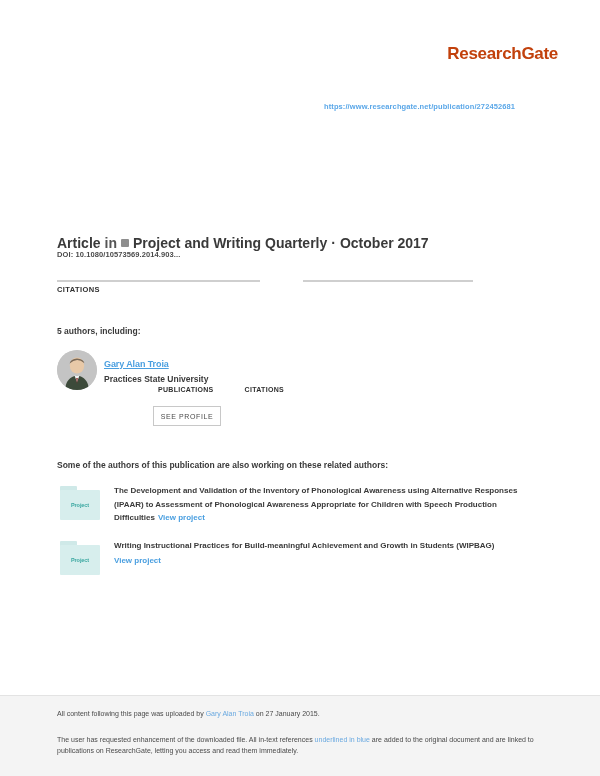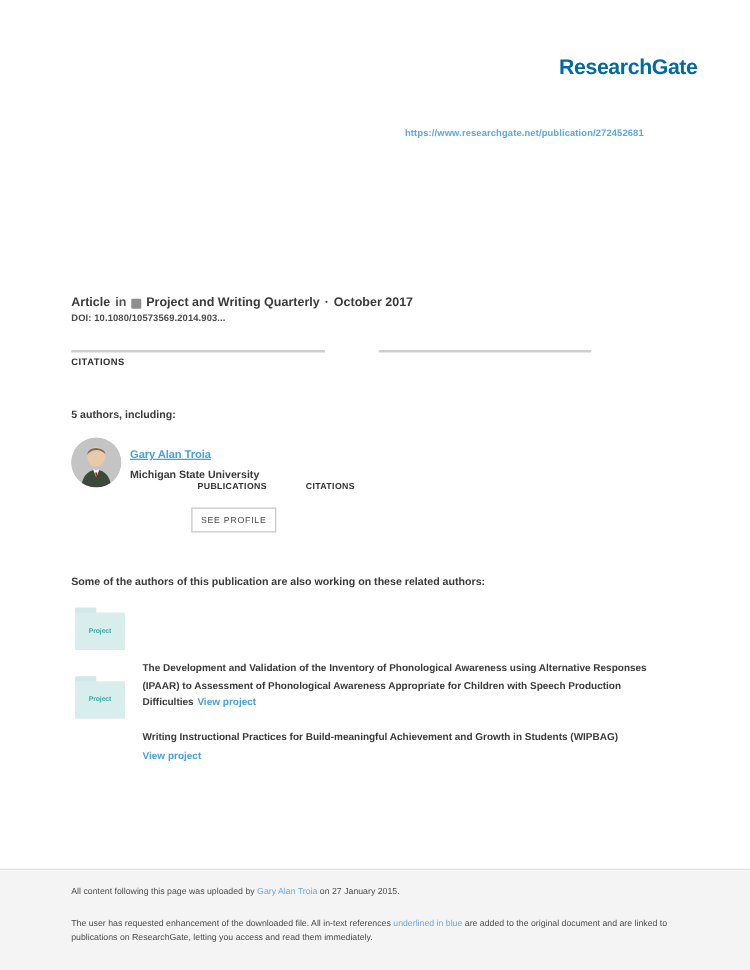--- a/index.html
+++ b/index.html
@@ -31,21 +31,21 @@
     width: 600px;
     height: 150px;
   }
   .rg-logo {
     position: absolute;
     right: 42px;
     top: 44px;
     font-size: 17px;
     font-weight: bold;
     letter-spacing: -0.3px;
-    color: #0369a1;
+    color: #c2410c;
     white-space: nowrap;
   }
   .doi-url {
     position: absolute;
     left: 296px;
     top: 102px;
     font-size: 7.5px;
     font-weight: bold;
     color: #5aa7e8;
     letter-spacing: 0.1px;
@@ -55,21 +55,21 @@
   }
 
   
   .meta {
     position: absolute;
     left: 57px;
     top: 237px;
     width: 490px;
   }
   .meta-line {
-    font-size: 10px;
+    font-size: 14px;
     font-weight: bold;
     color: #3a3a3a;
     line-height: 12px;
     display: flex;
     align-items: center;
     gap: 4px;
     white-space: nowrap;
   }
   .meta-line .light {
     font-weight: bold;
@@ -257,21 +257,20 @@
 
   .project-text {
     position: absolute;
     left: 57px;
     top: 0;
     width: 433px;
     font-size: 8px;
     font-weight: bold;
     color: #3a3a3a;
     line-height: 13.5px;
-    margin-top: 44px;
   }
   .view-project {
     color: #4a9fe0;
     font-weight: bold;
     text-decoration: none;
     margin-left: 3px;
   }
   .project-2 .project-text .view-project {
     display: block;
     margin-left: 0;
@@ -351,21 +350,21 @@
         <circle cx="20" cy="20" r="20" fill="#c4c4c4"></circle>
         <ellipse cx="20" cy="15.5" rx="7.2" ry="8" fill="#e8c9a8"></ellipse>
         <path d="M12.6 13.5 Q20 6.5 27.4 13.2 Q26.8 9 20 8.4 Q13.6 8.8 12.6 13.5 Z" fill="#7b6a58"></path>
         <path d="M8 40 Q9 27 20 25.5 Q31 27 32 40 Z" fill="#3c4a3a"></path>
         <path d="M17.5 25.5 L20 32 L22.5 25.5 Z" fill="#f2f2f2"></path>
         <path d="M19.2 28 L20 34 L20.8 28 Z" fill="#8a2b2b"></path>
       </svg>
     </div>
     <div class="author-info">
       <a class="author-name" href="#">Gary Alan Troia</a>
-      <div class="author-affil">Michigan State University</div>
+      <div class="author-affil">Practices State University</div>
     </div>
     <div class="author-stats">
       <span class="author-stat-label">PUBLICATIONS</span>
       <span class="author-stat-label">CITATIONS</span>
     </div>
     <div class="see-profile">SEE PROFILE</div>
   </div>
 
   <div class="projects-heading">Some of the authors of this publication are also working on these related authors:</div>
 

